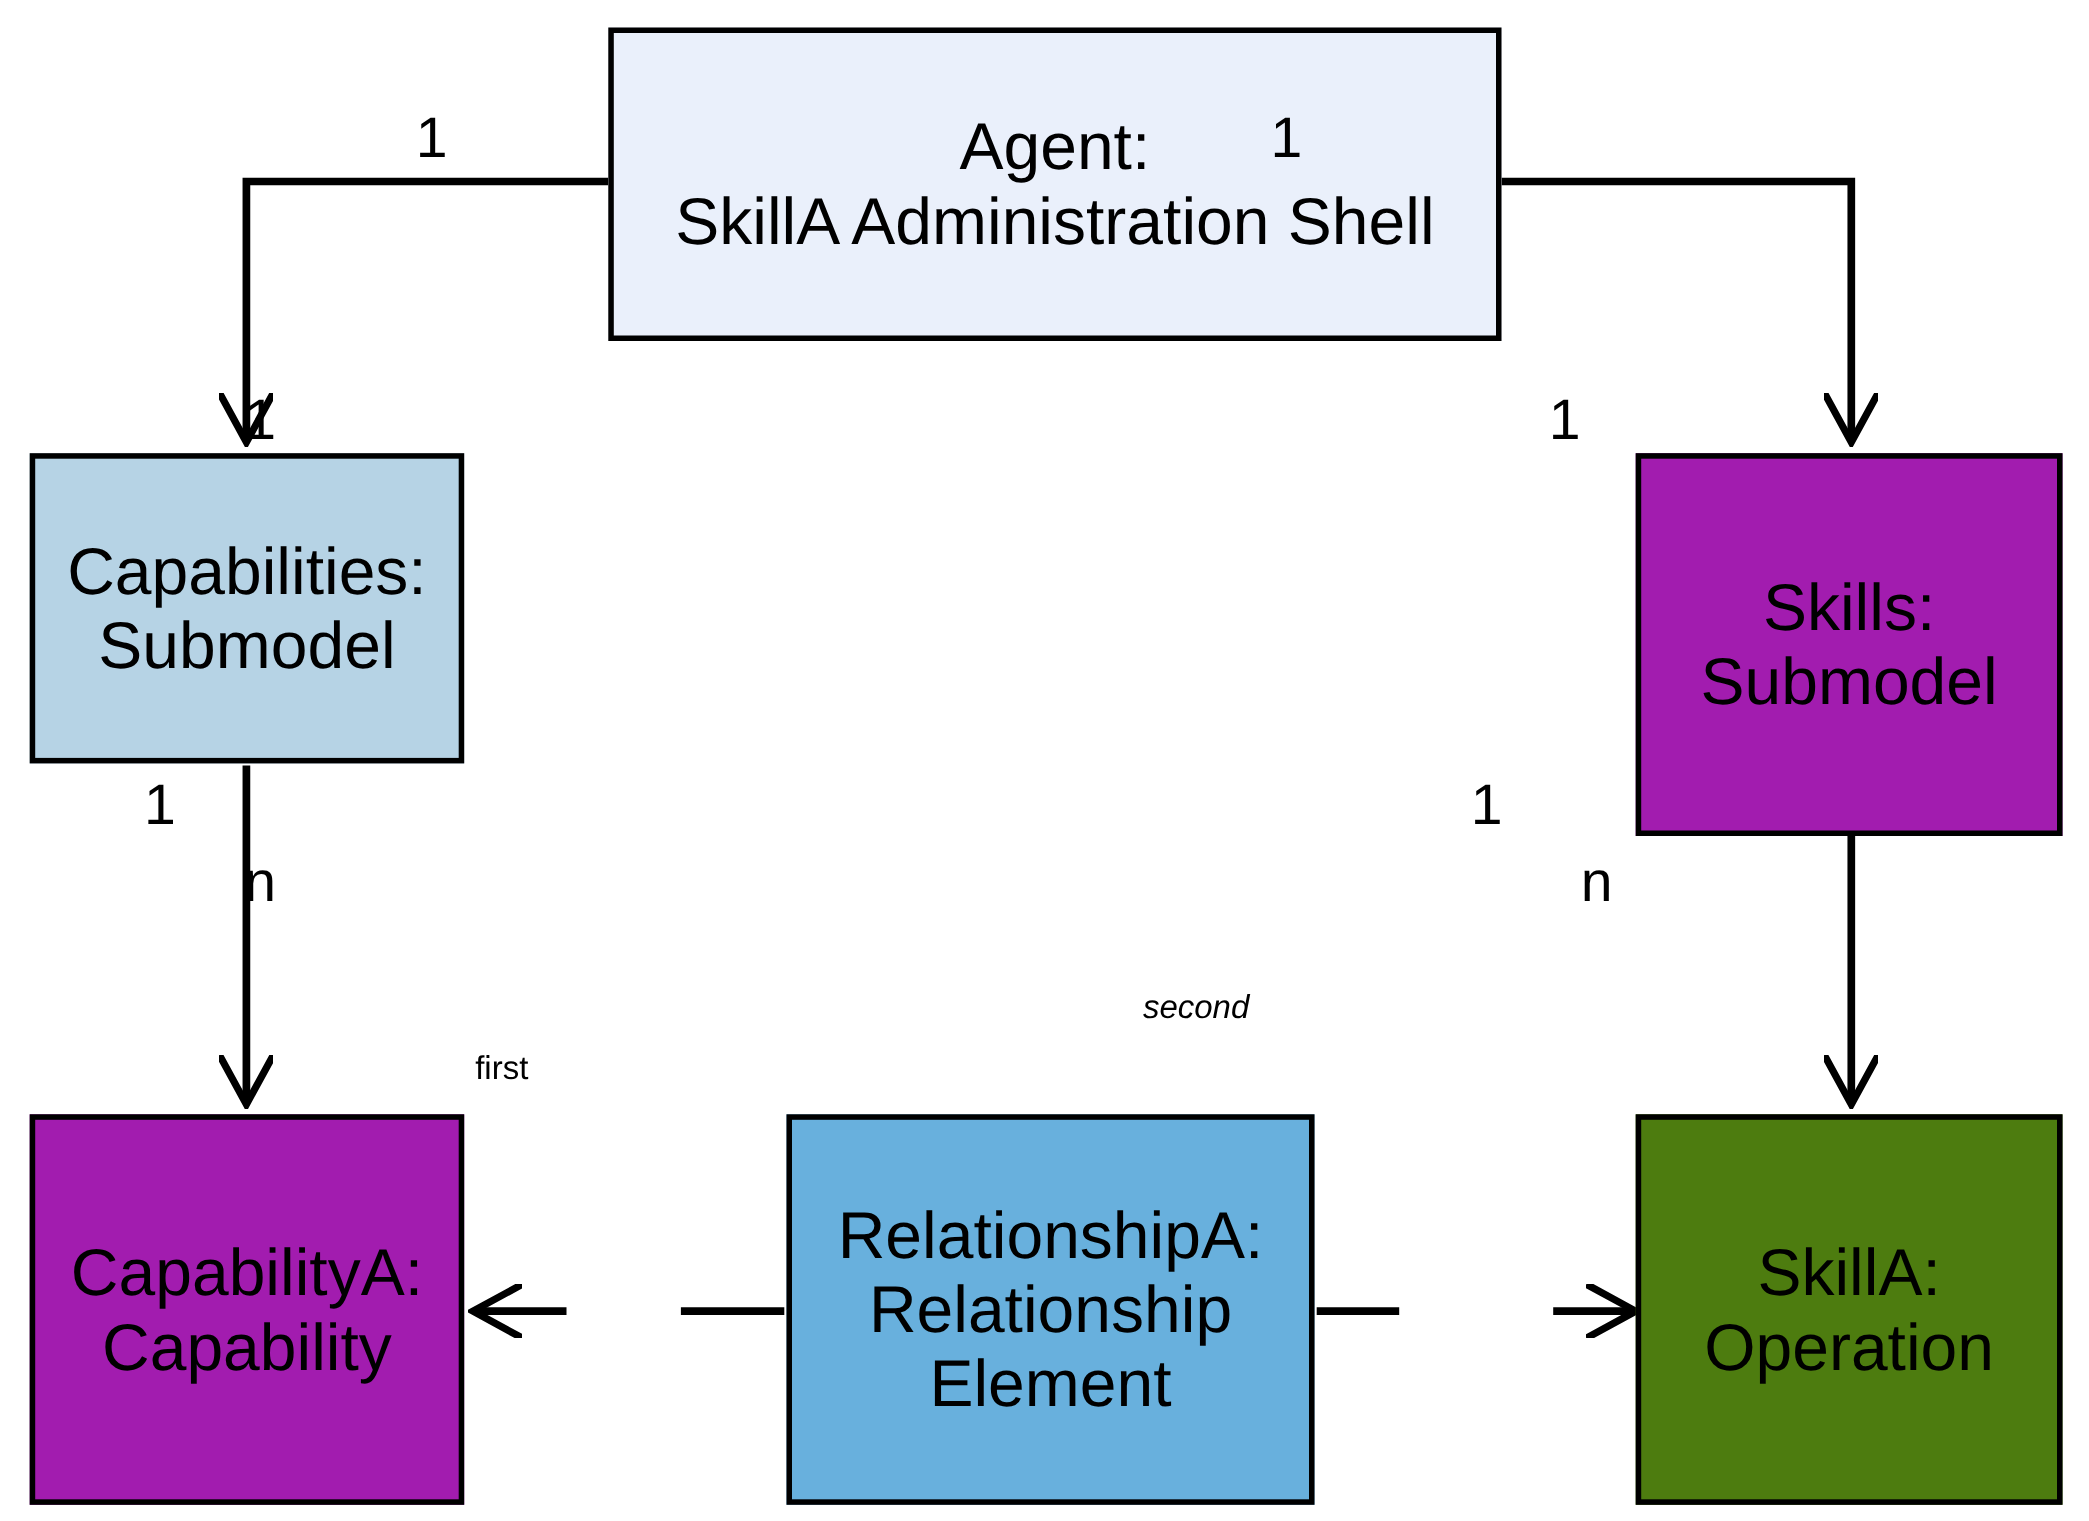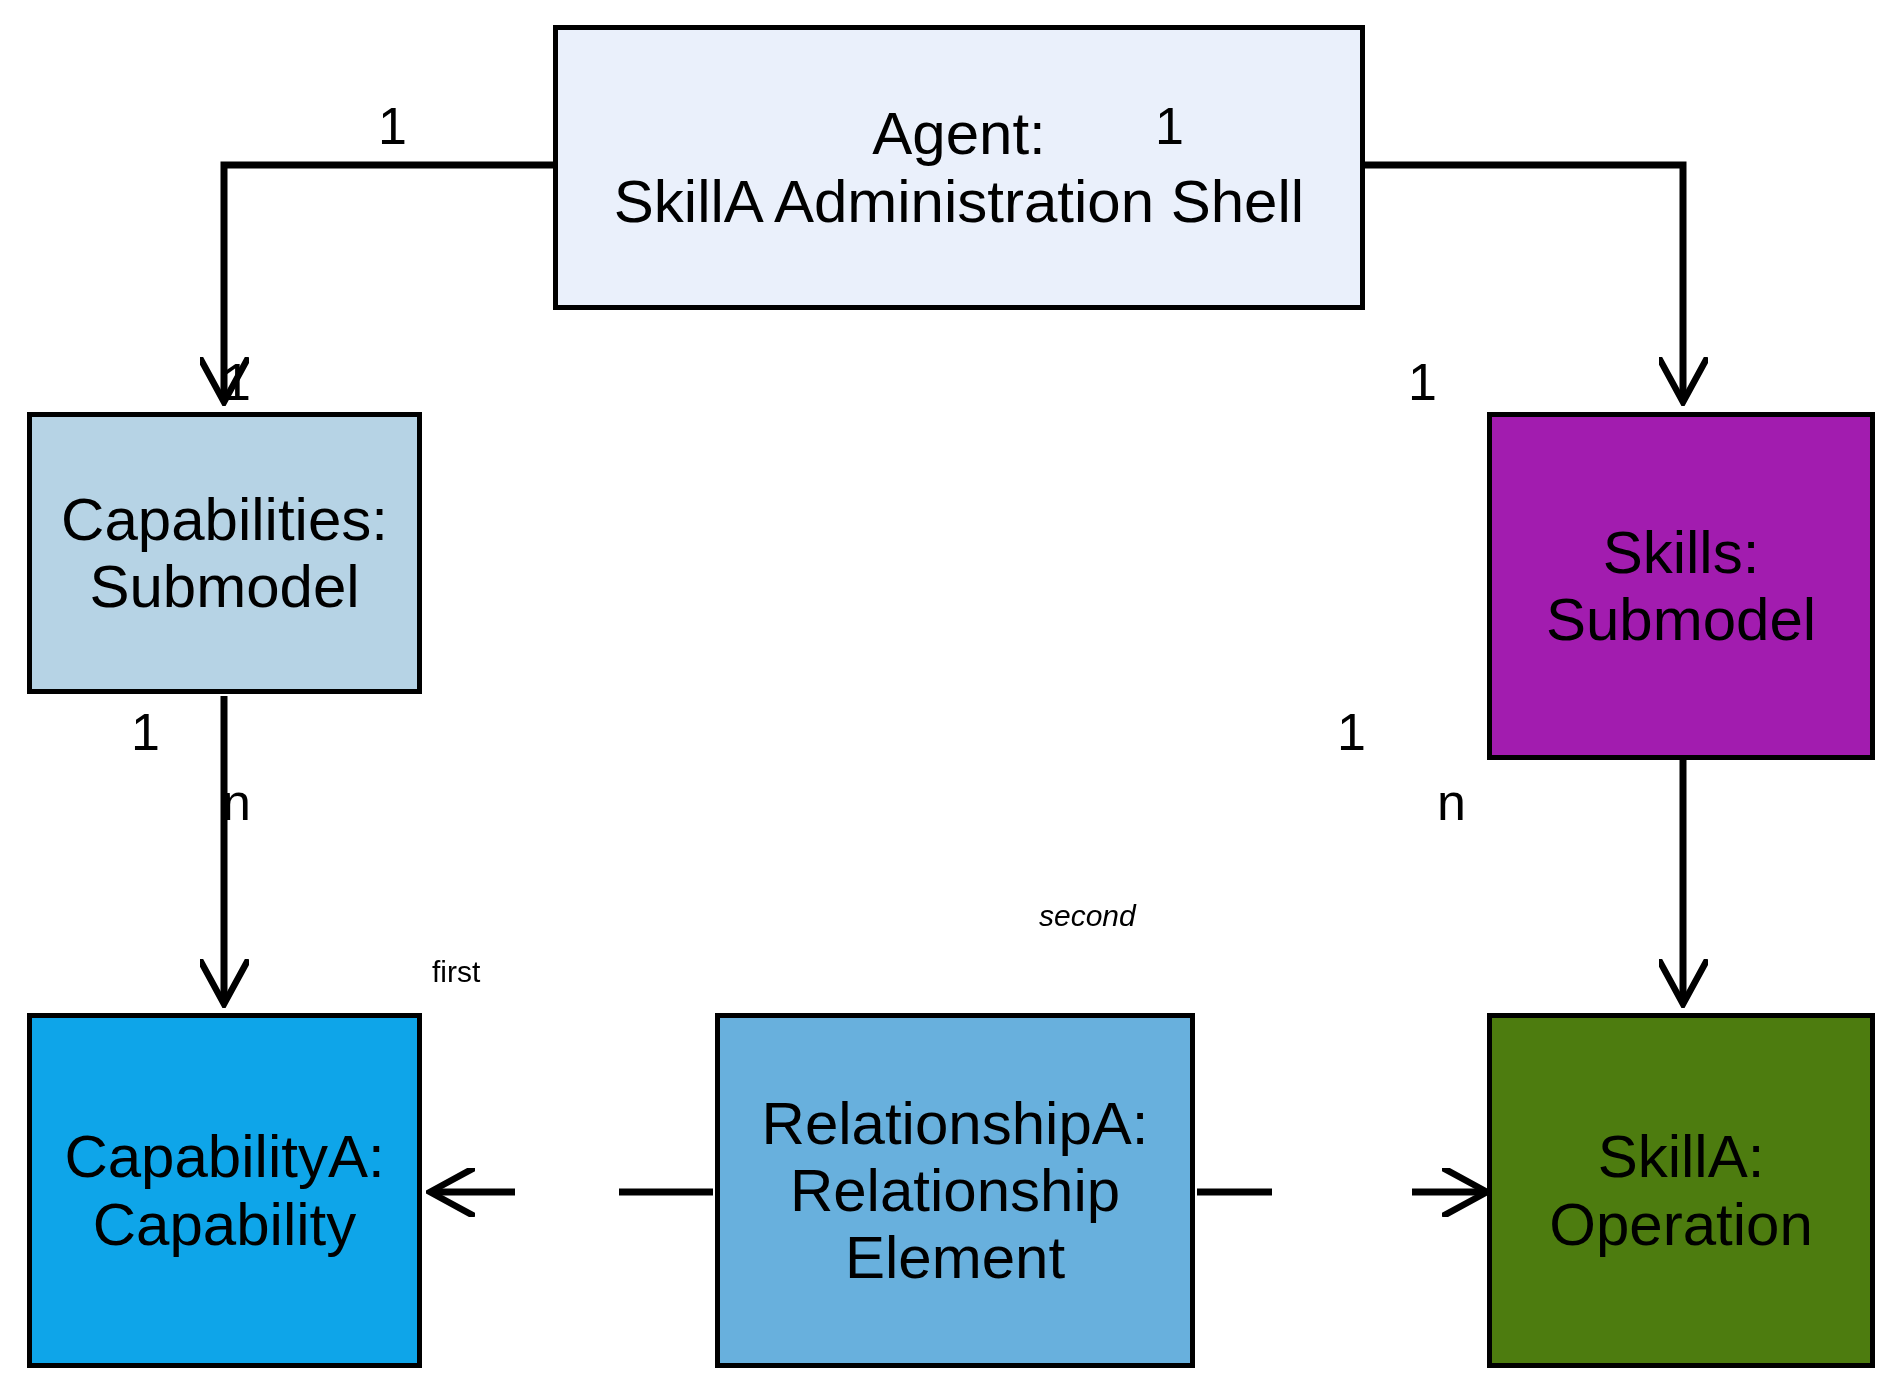--- a/index.html
+++ b/index.html
@@ -52,21 +52,21 @@
     top: 412px;
     width: 388px;
     height: 348px;
     background: #a21caf;
   }
   #node-capability-a {
     left: 27px;
     top: 1013px;
     width: 395px;
     height: 355px;
-    background: #0ea5e9;
+    background: #a21caf;
   }
   #node-relationship-a {
     left: 715px;
     top: 1013px;
     width: 480px;
     height: 355px;
     background: #68b0dd;
   }
   #node-skill-a {
     left: 1487px;

